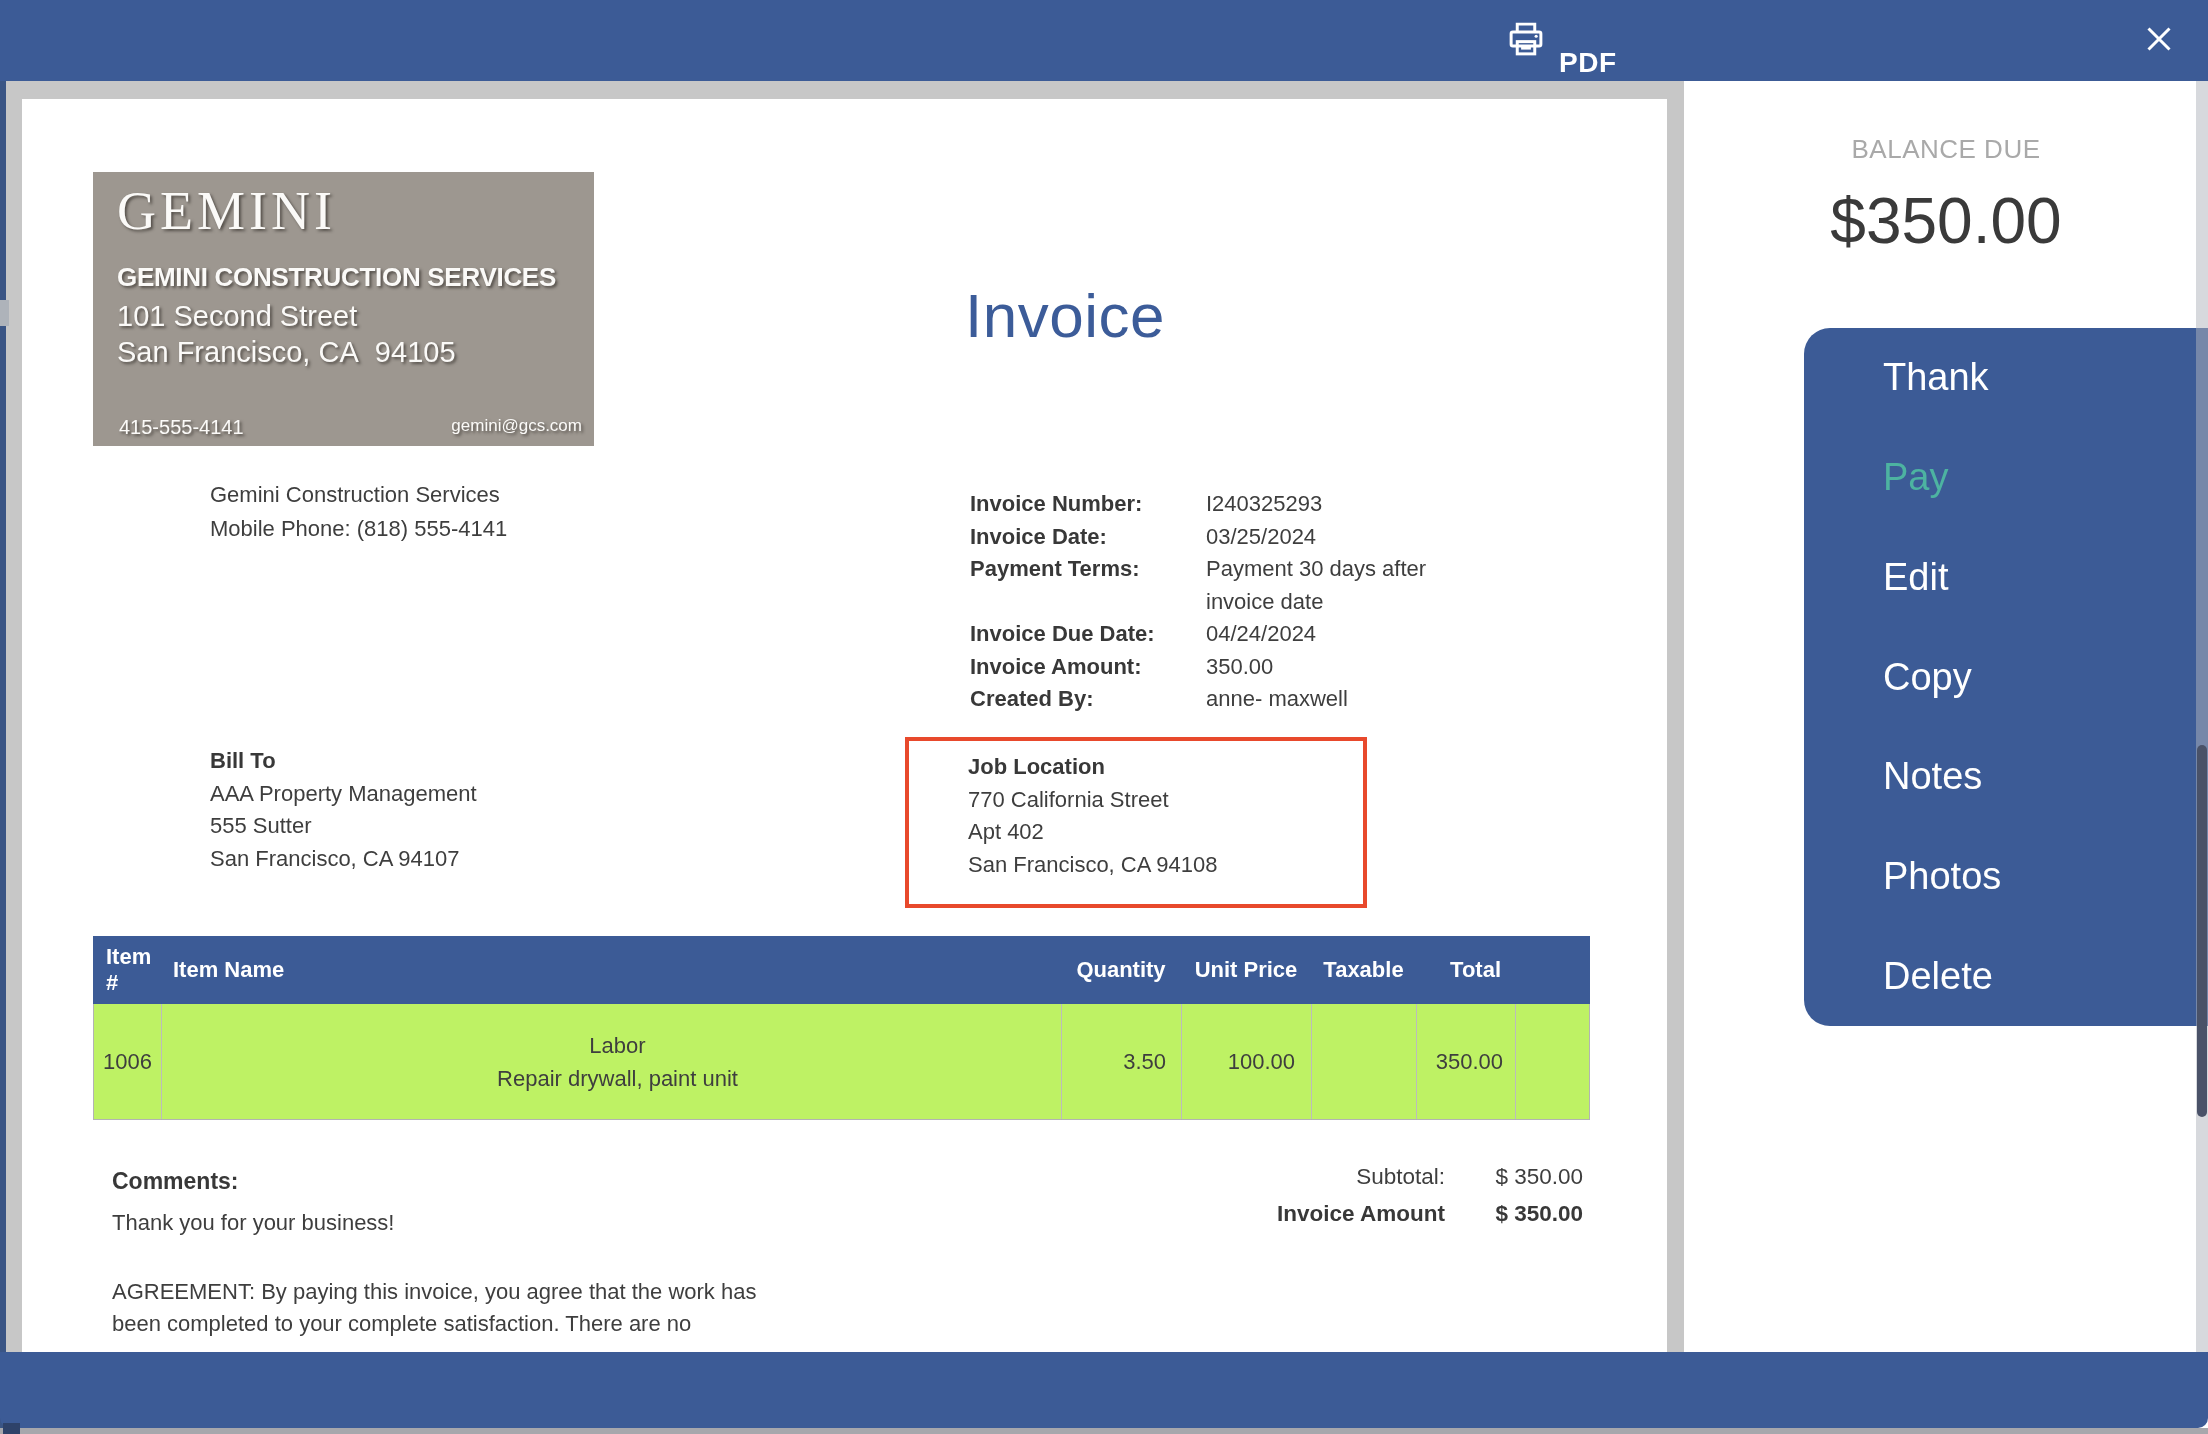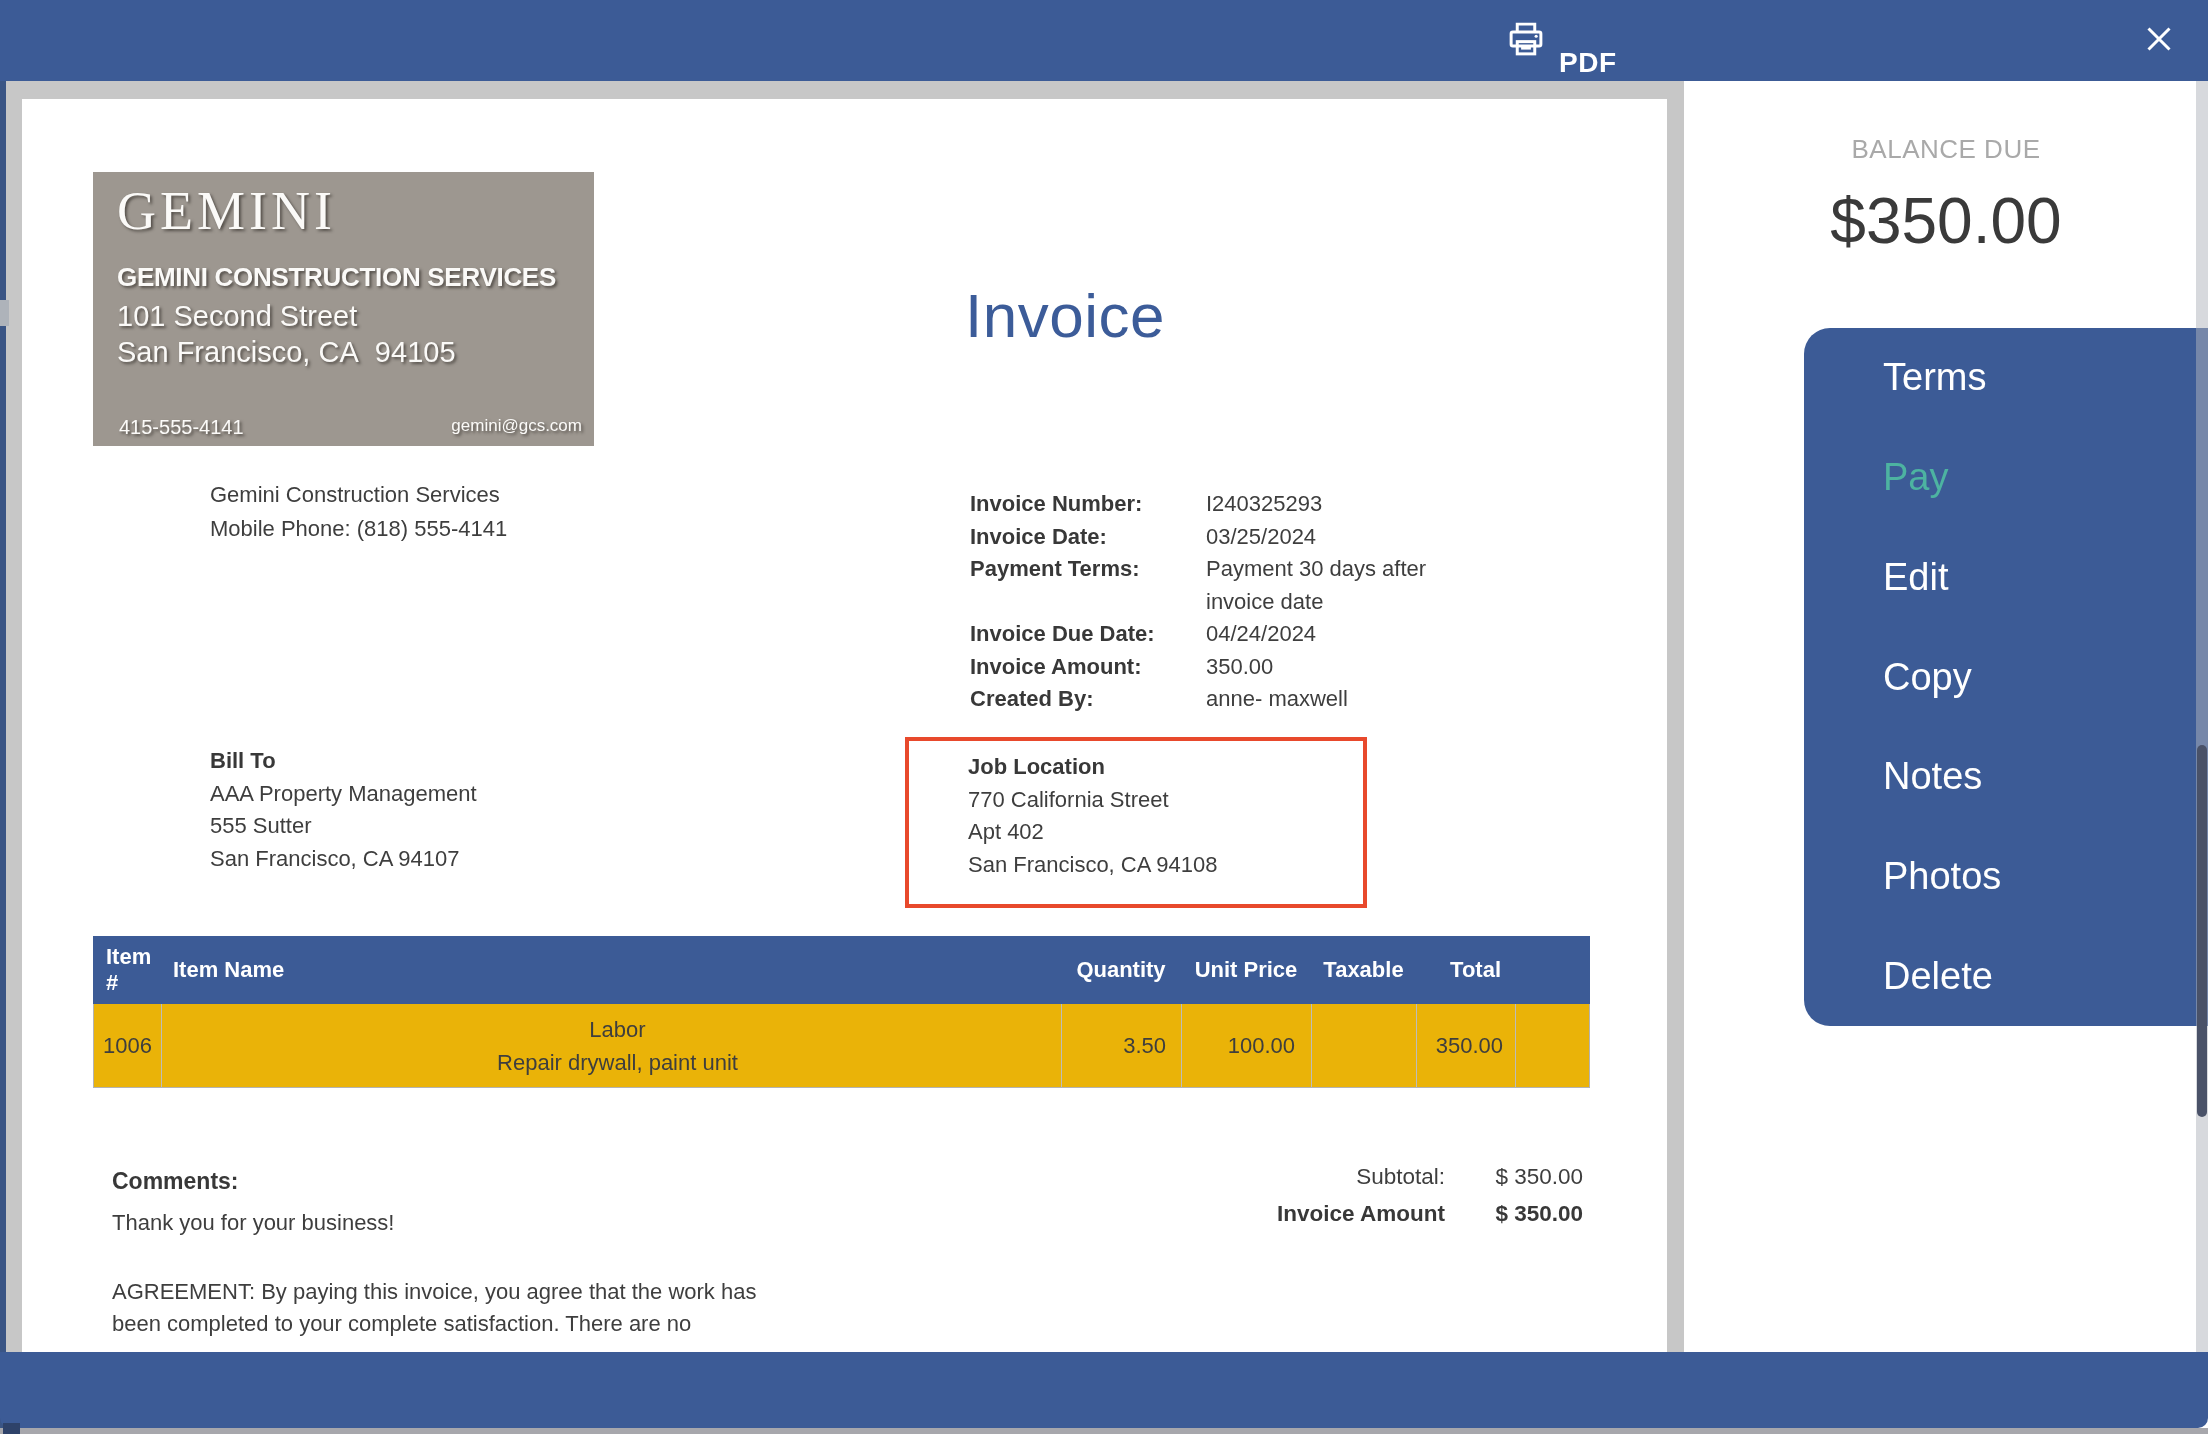--- a/index.html
+++ b/index.html
@@ -63,21 +63,21 @@
   .inv-table{left:71px;top:837px;width:1497px;font-size:22px;}
   .t-head{display:flex;height:68px;background:var(--blue);color:#fff;font-weight:bold;align-items:flex-end;}
   .t-head>div,.t-row>div{height:100%;display:flex;align-items:center;}
   .c0{flex:0 0 68px;padding-left:13px;}
   .c1{flex:0 0 900px;padding-left:12px;}
   .c2{flex:0 0 120px;justify-content:center;}
   .c3{flex:0 0 130px;justify-content:center;}
   .c4{flex:0 0 105px;justify-content:center;}
   .c5{flex:0 0 99px;justify-content:flex-end;padding-right:14px;}
   .c6{flex:1;}
-  .t-row{display:flex;height:84px;background:#eab308;border:1px solid #b3b3b3;border-top:none;}
+  .t-row{display:flex;height:116px;background:#bef264;border:1px solid #b3b3b3;border-top:none;}
   .t-row>div{border-right:1px solid #bcbcbc;}
   .t-row>div:last-child{border-right:none;}
   .t-row .c0{justify-content:center;padding-left:0;}
   .t-row .c2{justify-content:flex-end;padding-right:15px;}
   .t-row .c3{justify-content:flex-end;padding-right:16px;}
   .t-row .c5{padding-right:12px;}
   .name-cell{display:flex;flex-direction:column;justify-content:center;line-height:33px;}
 
   .comments-head{left:90px;top:1069px;font-size:23px;font-weight:bold;color:#383838;}
   .comments-text{left:90px;top:1111px;font-size:22px;}
@@ -226,21 +226,21 @@
       <span class="t-value">$ 350.00</span>
     </div>
   </div>
 
 </div>
 
 <div class="abs balance-label">BALANCE DUE</div>
 <div class="abs balance-amount">$350.00</div>
 
 <div class="abs menu">
-  <div class="menu-item">Terms</div>
+  <div class="menu-item">Thank</div>
   <div class="menu-item pay">Pay</div>
   <div class="menu-item">Edit</div>
   <div class="menu-item">Copy</div>
   <div class="menu-item">Notes</div>
   <div class="menu-item">Photos</div>
   <div class="menu-item">Delete</div>
 </div>
 
 <div class="abs bottombar"></div>
 <div class="abs bottom-strip"></div>

